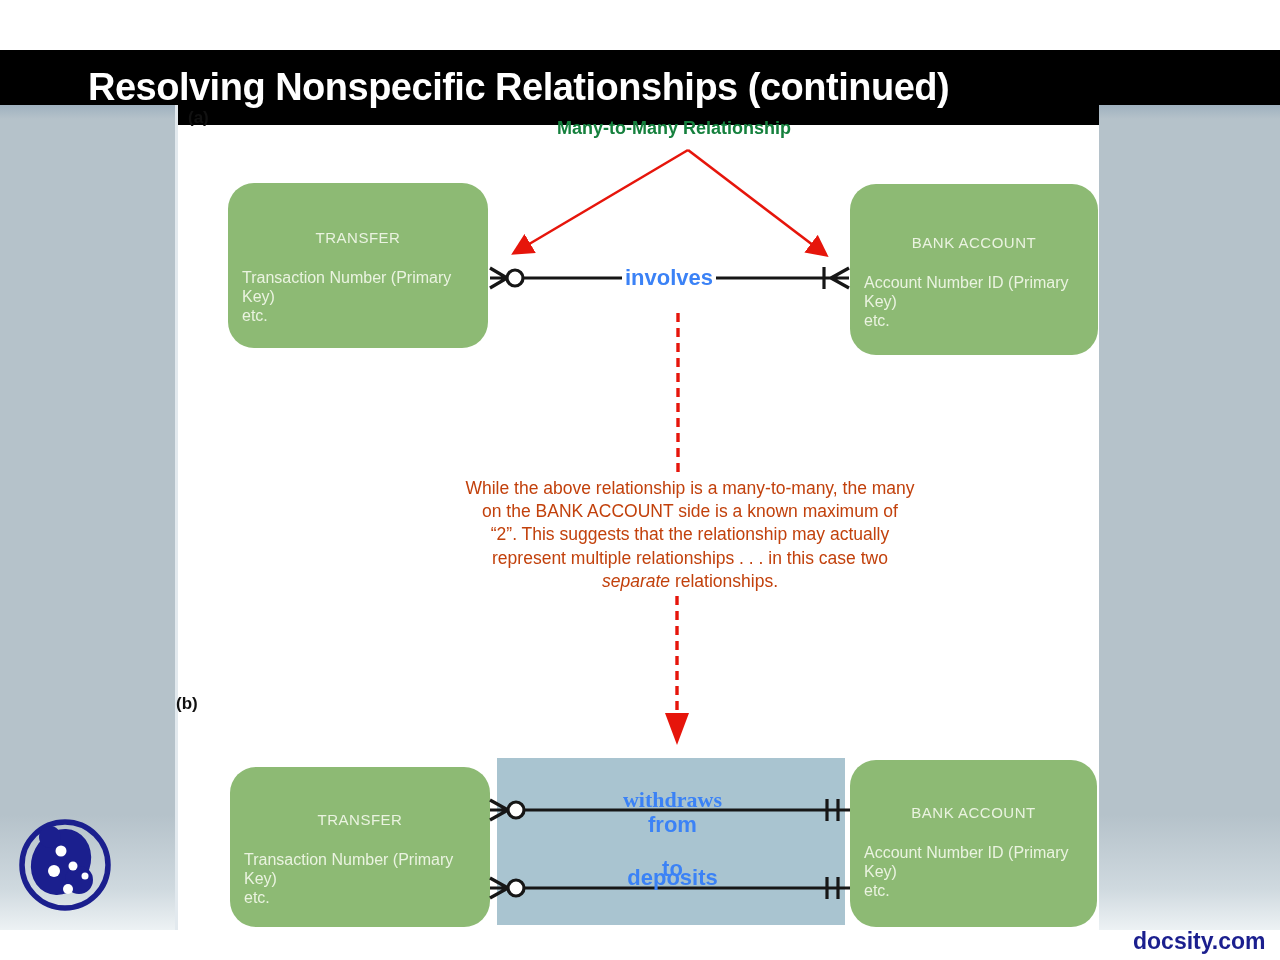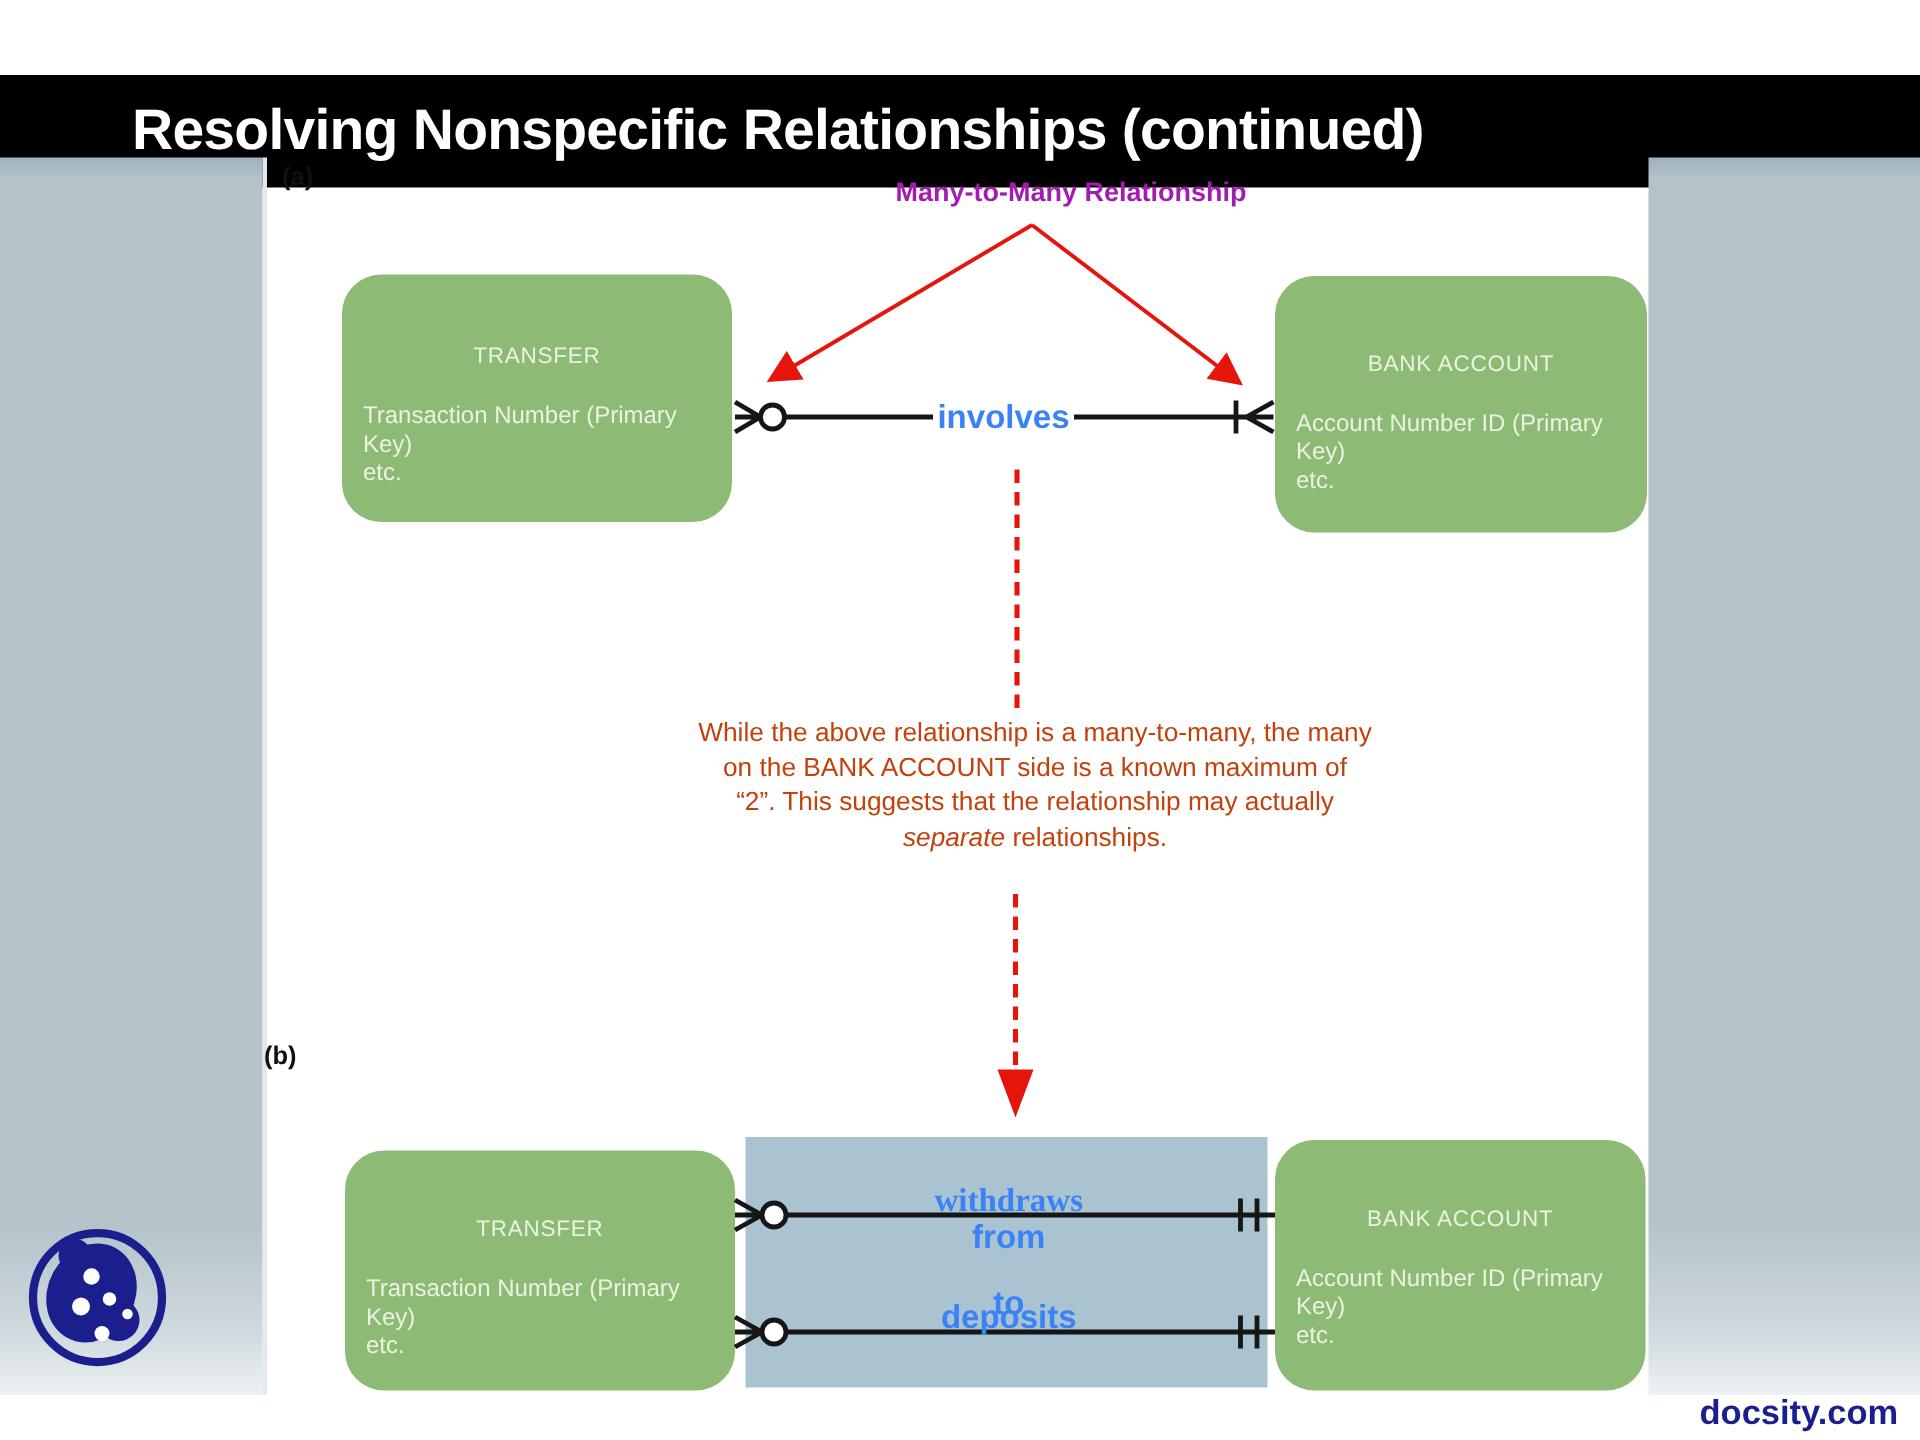--- a/index.html
+++ b/index.html
@@ -18,22 +18,22 @@
   
   .panel{
     position:absolute;top:105px;height:825px;
     background:linear-gradient(180deg,#9fb1bf 0px,#b5c2ca 14px,#b5c2ca 86%,#cfd9df 95%,#edf2f4 100%);
   }
   .panel-left{left:0;width:175px;border-right:3px solid #e2e9ee;}
   .panel-right{left:1099px;width:181px;}
   
   .part-label{position:absolute;font-size:17px;font-weight:bold;color:#111;}
   .diagram-heading{
-    position:absolute;left:544px;top:118px;width:340px;text-align:center;
-    font-size:18px;font-weight:bold;color:#a21caf;
+    position:absolute;left:504px;top:118px;width:340px;text-align:center;
+    font-size:18px;font-weight:bold;color:#15803d;
   }
   
   .entity{
     position:absolute;background:#8dba74;border-radius:26px;color:#eaf3e0;
   }
   .entity .entity-name{text-align:center;margin-top:46px;font-size:15px;letter-spacing:0.5px;}
   .entity .entity-attrs{margin:22px 12px 0 14px;font-size:16px;line-height:19px;}
   .entity-a-left{left:228px;top:183px;width:260px;height:165px;}
   .entity-a-right{left:850px;top:184px;width:248px;height:171px;}
   .entity-a-right .entity-name{margin-top:50px;}
@@ -158,20 +158,21 @@
   <div class="rel-label rel-label-involves">involves</div>
   <div class="rel-label rel-b" style="top:787px;font-family:Liberation Serif, serif;">withdraws</div>
   <div class="rel-label rel-b" style="top:812px;">from</div>
   <div class="rel-label rel-b" style="top:865px;">deposits</div>
   <div class="rel-label rel-b" style="top:856px;">to</div>
 
   <div class="note">
     <div>While the above relationship is a many-to-many, the many</div>
     <div>on the BANK ACCOUNT side is a known maximum of</div>
     <div>“2”. This suggests that the relationship may actually</div>
+    <div>represent multiple relationships . . . in this case two</div>
     <div><span class="italic">separate</span><span> relationships.</span></div>
   </div>
 
   <svg class="brand-logo" viewBox="0 0 100 104">
     <circle cx="49" cy="51" r="43" fill="none" stroke="#1b1f8e" stroke-width="5.5"></circle>
     <g fill="#1b1f8e">
       <ellipse cx="45" cy="48" rx="29" ry="34" transform="rotate(28 45 48)"></ellipse>
       <circle cx="63" cy="66" r="14"></circle>
       <circle cx="34" cy="23" r="11"></circle>
     </g>

